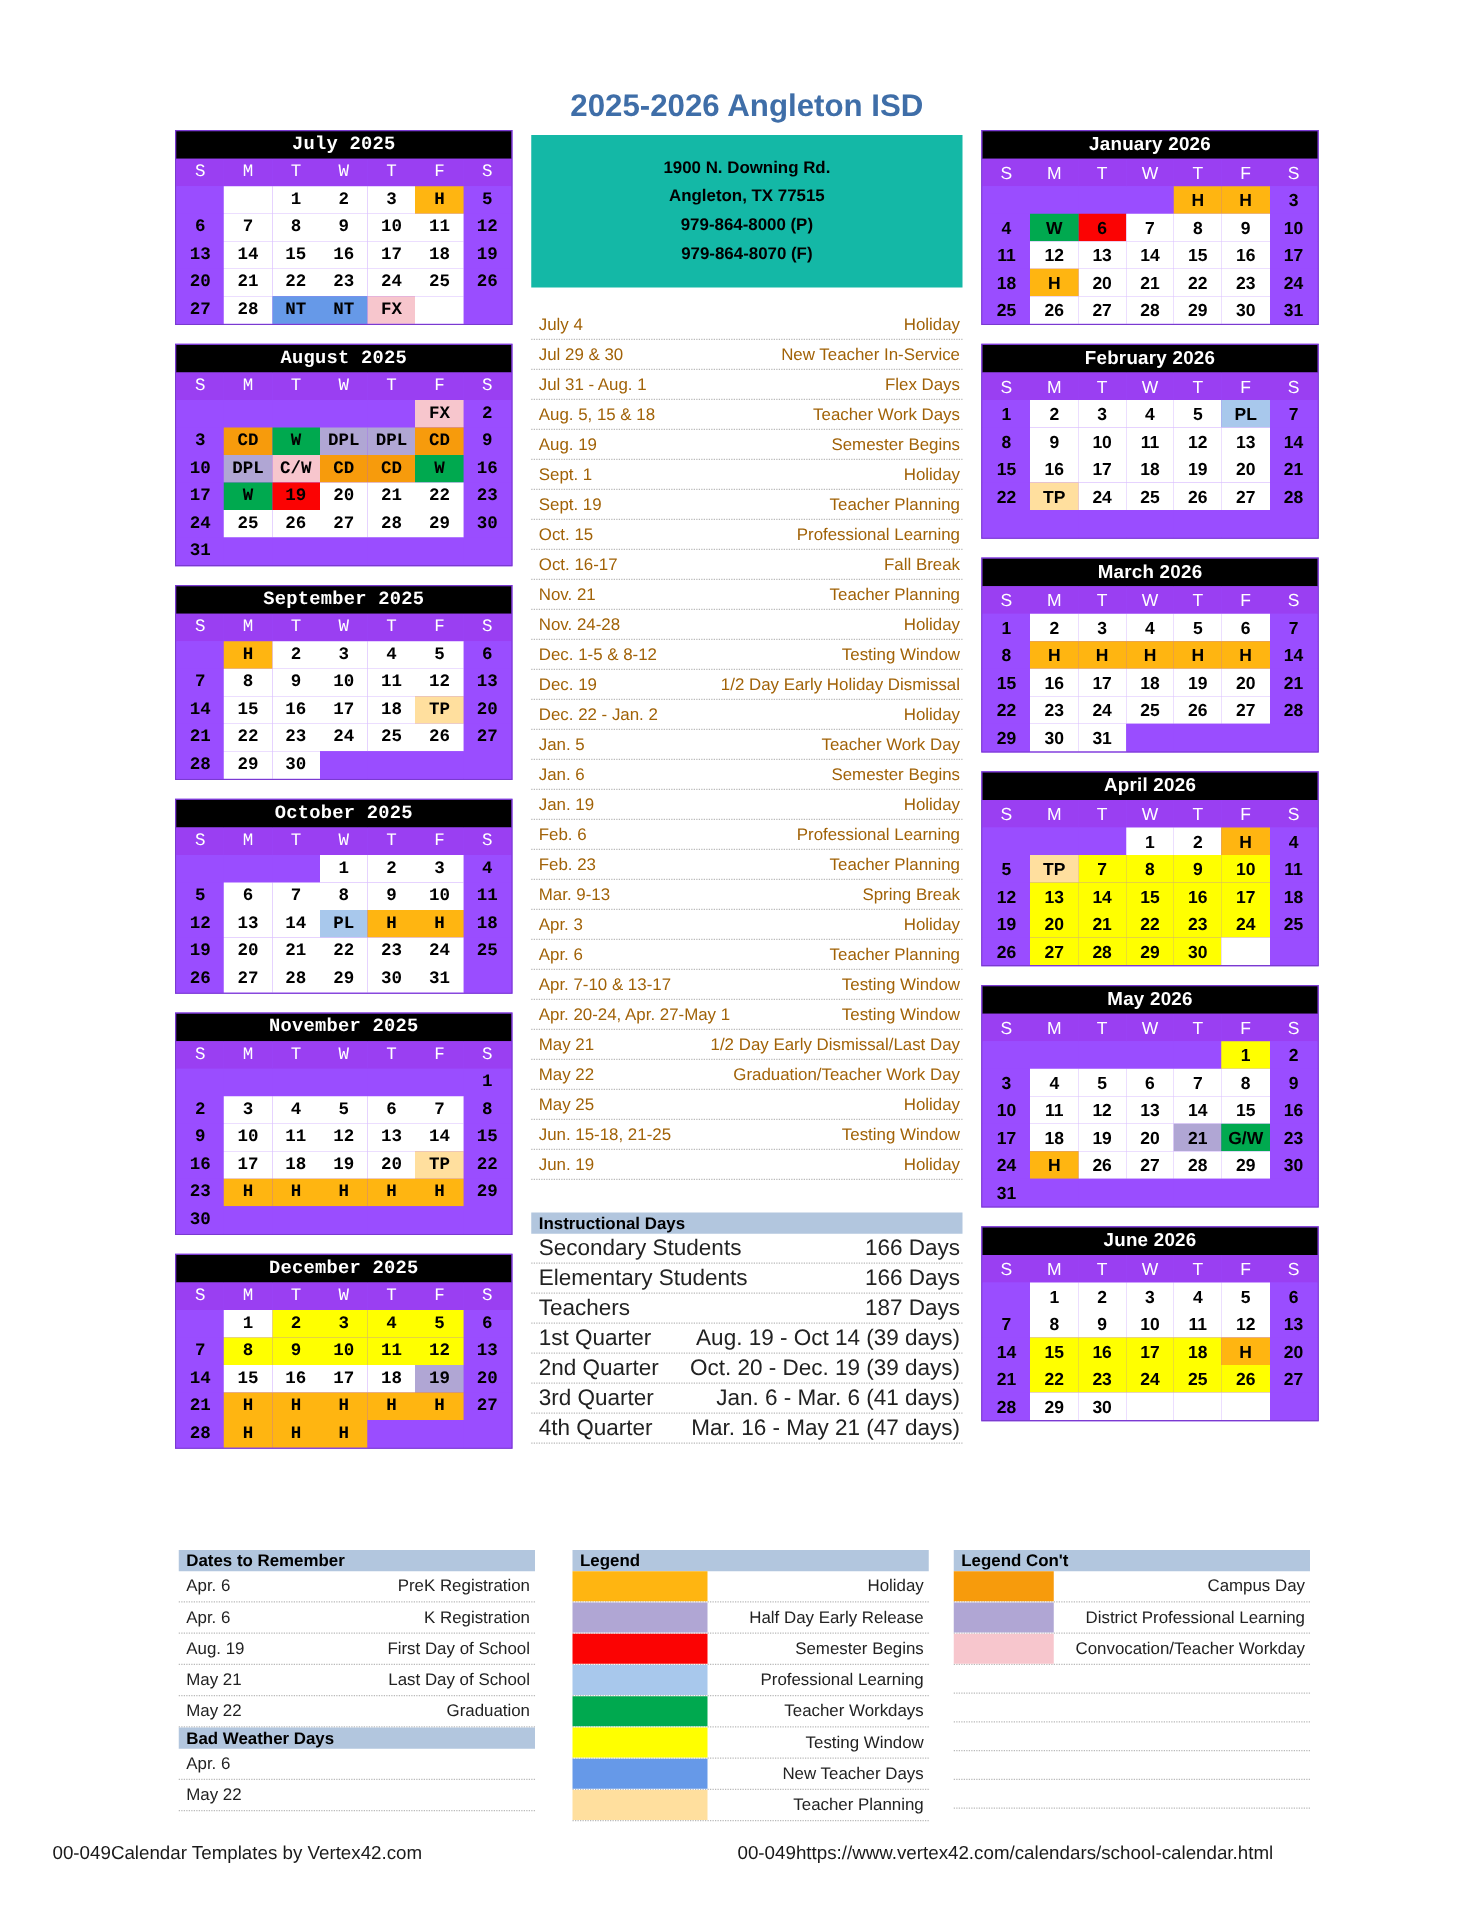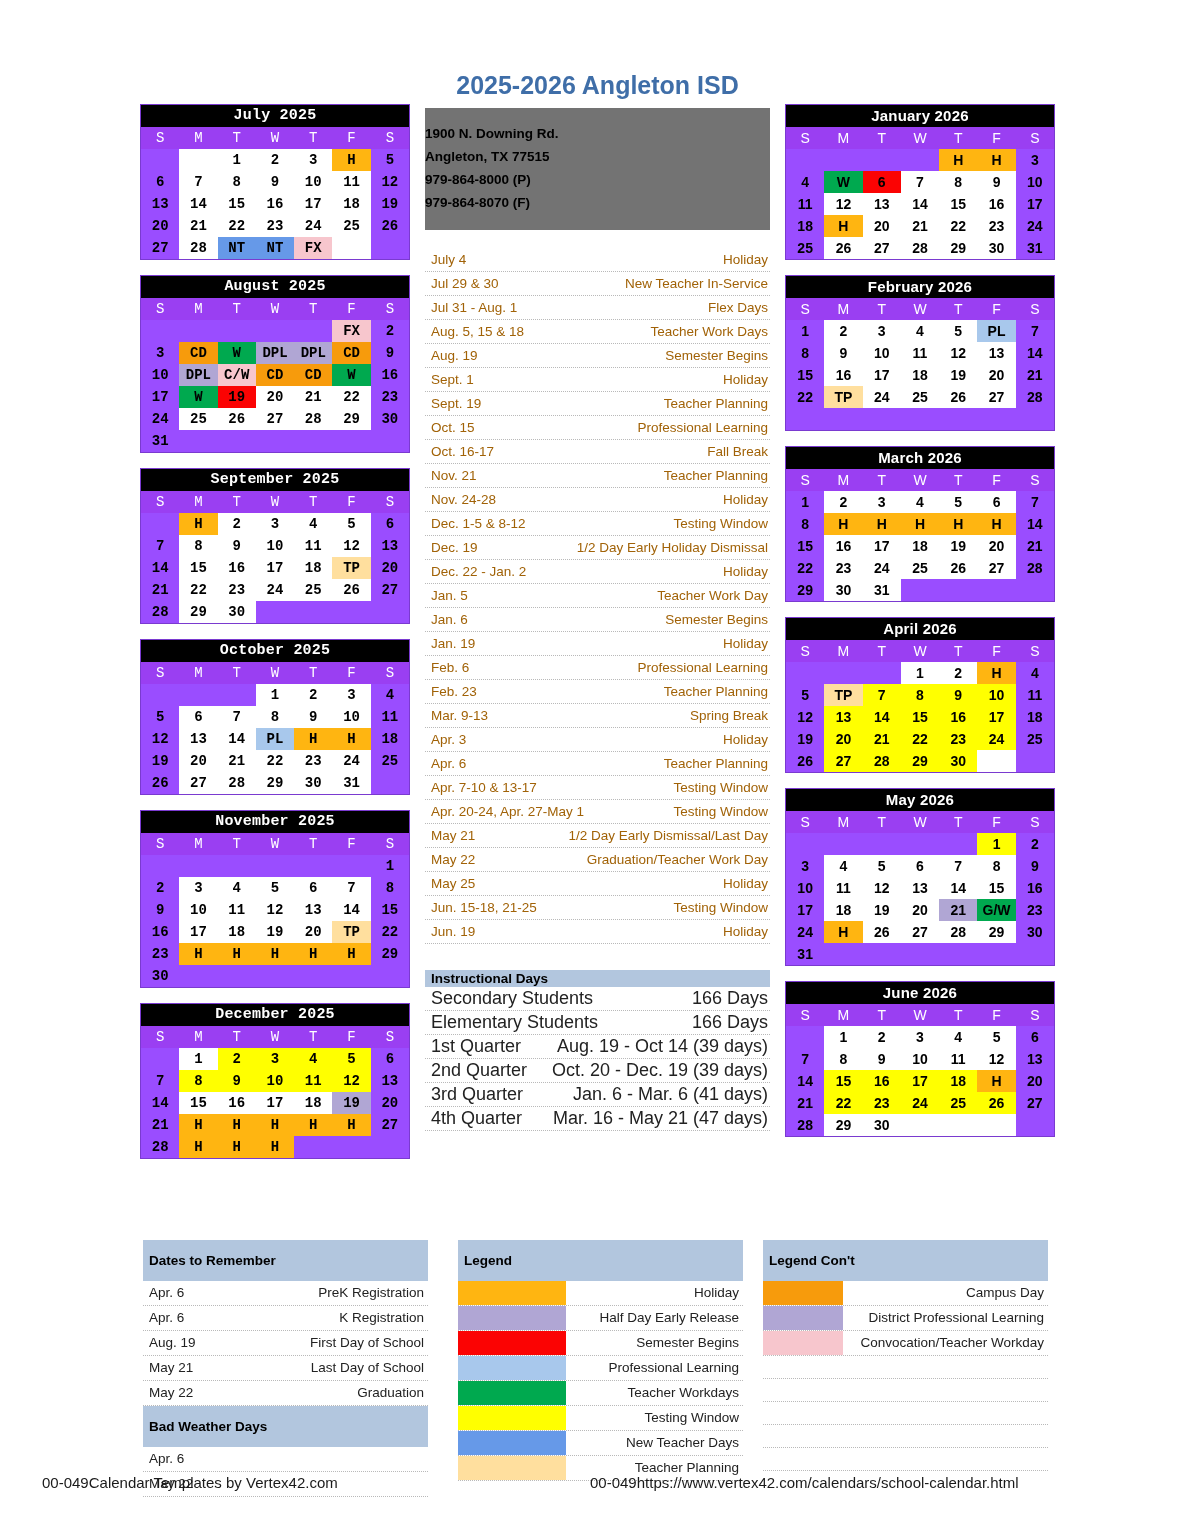--- a/index.html
+++ b/index.html
@@ -53,21 +53,21 @@
   td.c-dpl  { background:#b0a6d4; }   
   td.c-conv { background:#f7c6cd; }   
   td.c-small { font-size:12px; }
 
   
   .page-title {
     text-align:center; color:#3f6ea8; font-size:25px; font-weight:bold;
     margin:0 0 8px 0; line-height:30px;
   }
   .addr-box {
-    background:#737373; padding:14px 0 16px 0; text-align:left;
+    background:#14b8a6; padding:14px 0 16px 0; text-align:center;
   }
   .addr-box div { font-size:13.5px; font-weight:bold; line-height:23px; }
 
   .evt-list { margin-top:18px; }
   .evt-row {
     display:flex; justify-content:space-between; align-items:baseline;
     font-size:13.5px; line-height:17px; padding:3px 2px 3px 6px;
     border-bottom:1px dotted #b9b9b9;
     color:#a16207;
   }
@@ -86,21 +86,21 @@
   }
 
   
   .bottom { position:absolute; top:1240px; left:0; width:1187px; height:220px; }
   .panel { position:absolute; width:285px; }
   .panel-dates  { left:143px; }
   .panel-legend { left:458px; width:285px; }
   .panel-legend2{ left:763px; width:285px; }
   .pnl-head {
     background:#b2c6de; font-size:13.5px; font-weight:bold;
-    padding:12px 6px; line-height:17px;
+    padding:0 6px; line-height:17px;
   }
   .pnl-row {
     display:flex; justify-content:space-between;
     font-size:13.5px; line-height:18px; padding:3px 4px 3px 6px;
     border-bottom:1px dotted #b9b9b9; color:#222; min-height:23px;
   }
   .pnl-row .lbl { text-align:right; flex:1; }
   .lg-row {
     display:flex; align-items:stretch;
     border-bottom:1px dotted #b9b9b9; min-height:23px;
@@ -656,20 +656,24 @@
       <div id="instr-rows">
           <div class="sec-row">
             <span>Secondary Students</span>
             <span>166 Days</span>
           </div>
           <div class="sec-row">
             <span>Elementary Students</span>
             <span>166 Days</span>
           </div>
           <div class="sec-row">
+            <span>Teachers</span>
+            <span>187 Days</span>
+          </div>
+          <div class="sec-row">
             <span>1st Quarter</span>
             <span>Aug. 19 - Oct 14 (39 days)</span>
           </div>
           <div class="sec-row">
             <span>2nd Quarter</span>
             <span>Oct. 20 - Dec. 19 (39 days)</span>
           </div>
           <div class="sec-row">
             <span>3rd Quarter</span>
             <span>Jan. 6 - Mar. 6 (41 days)</span>

